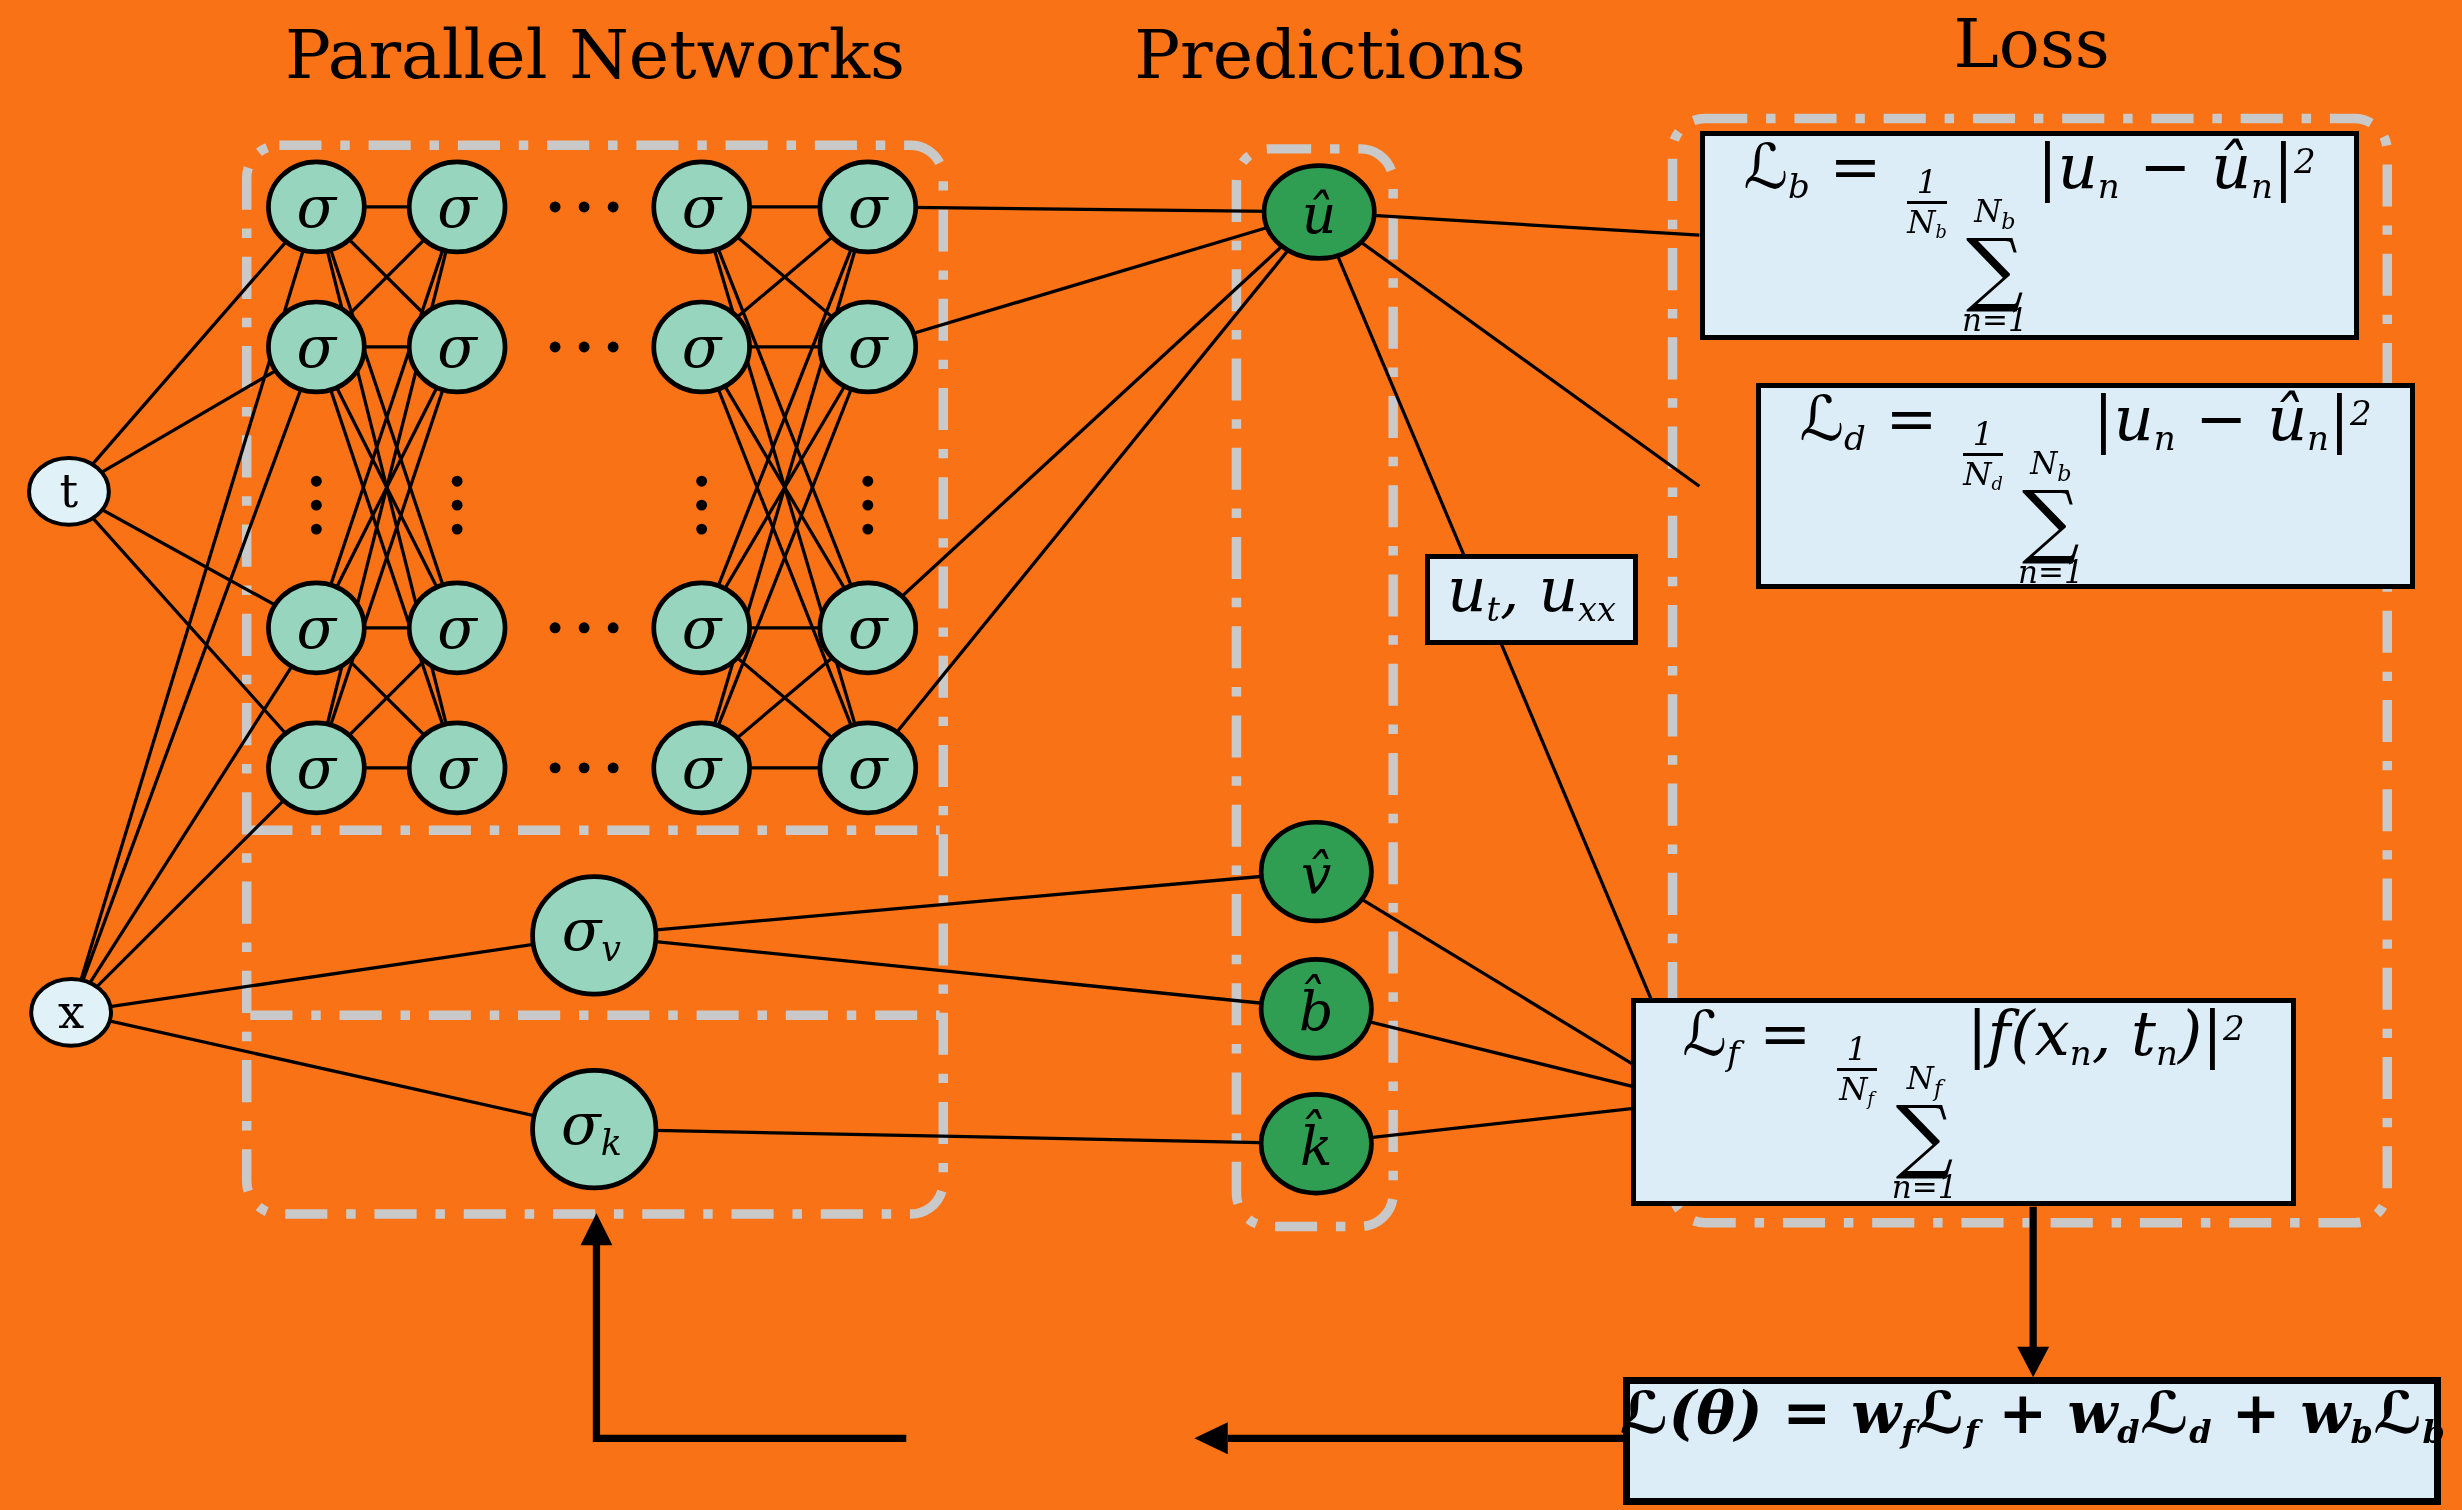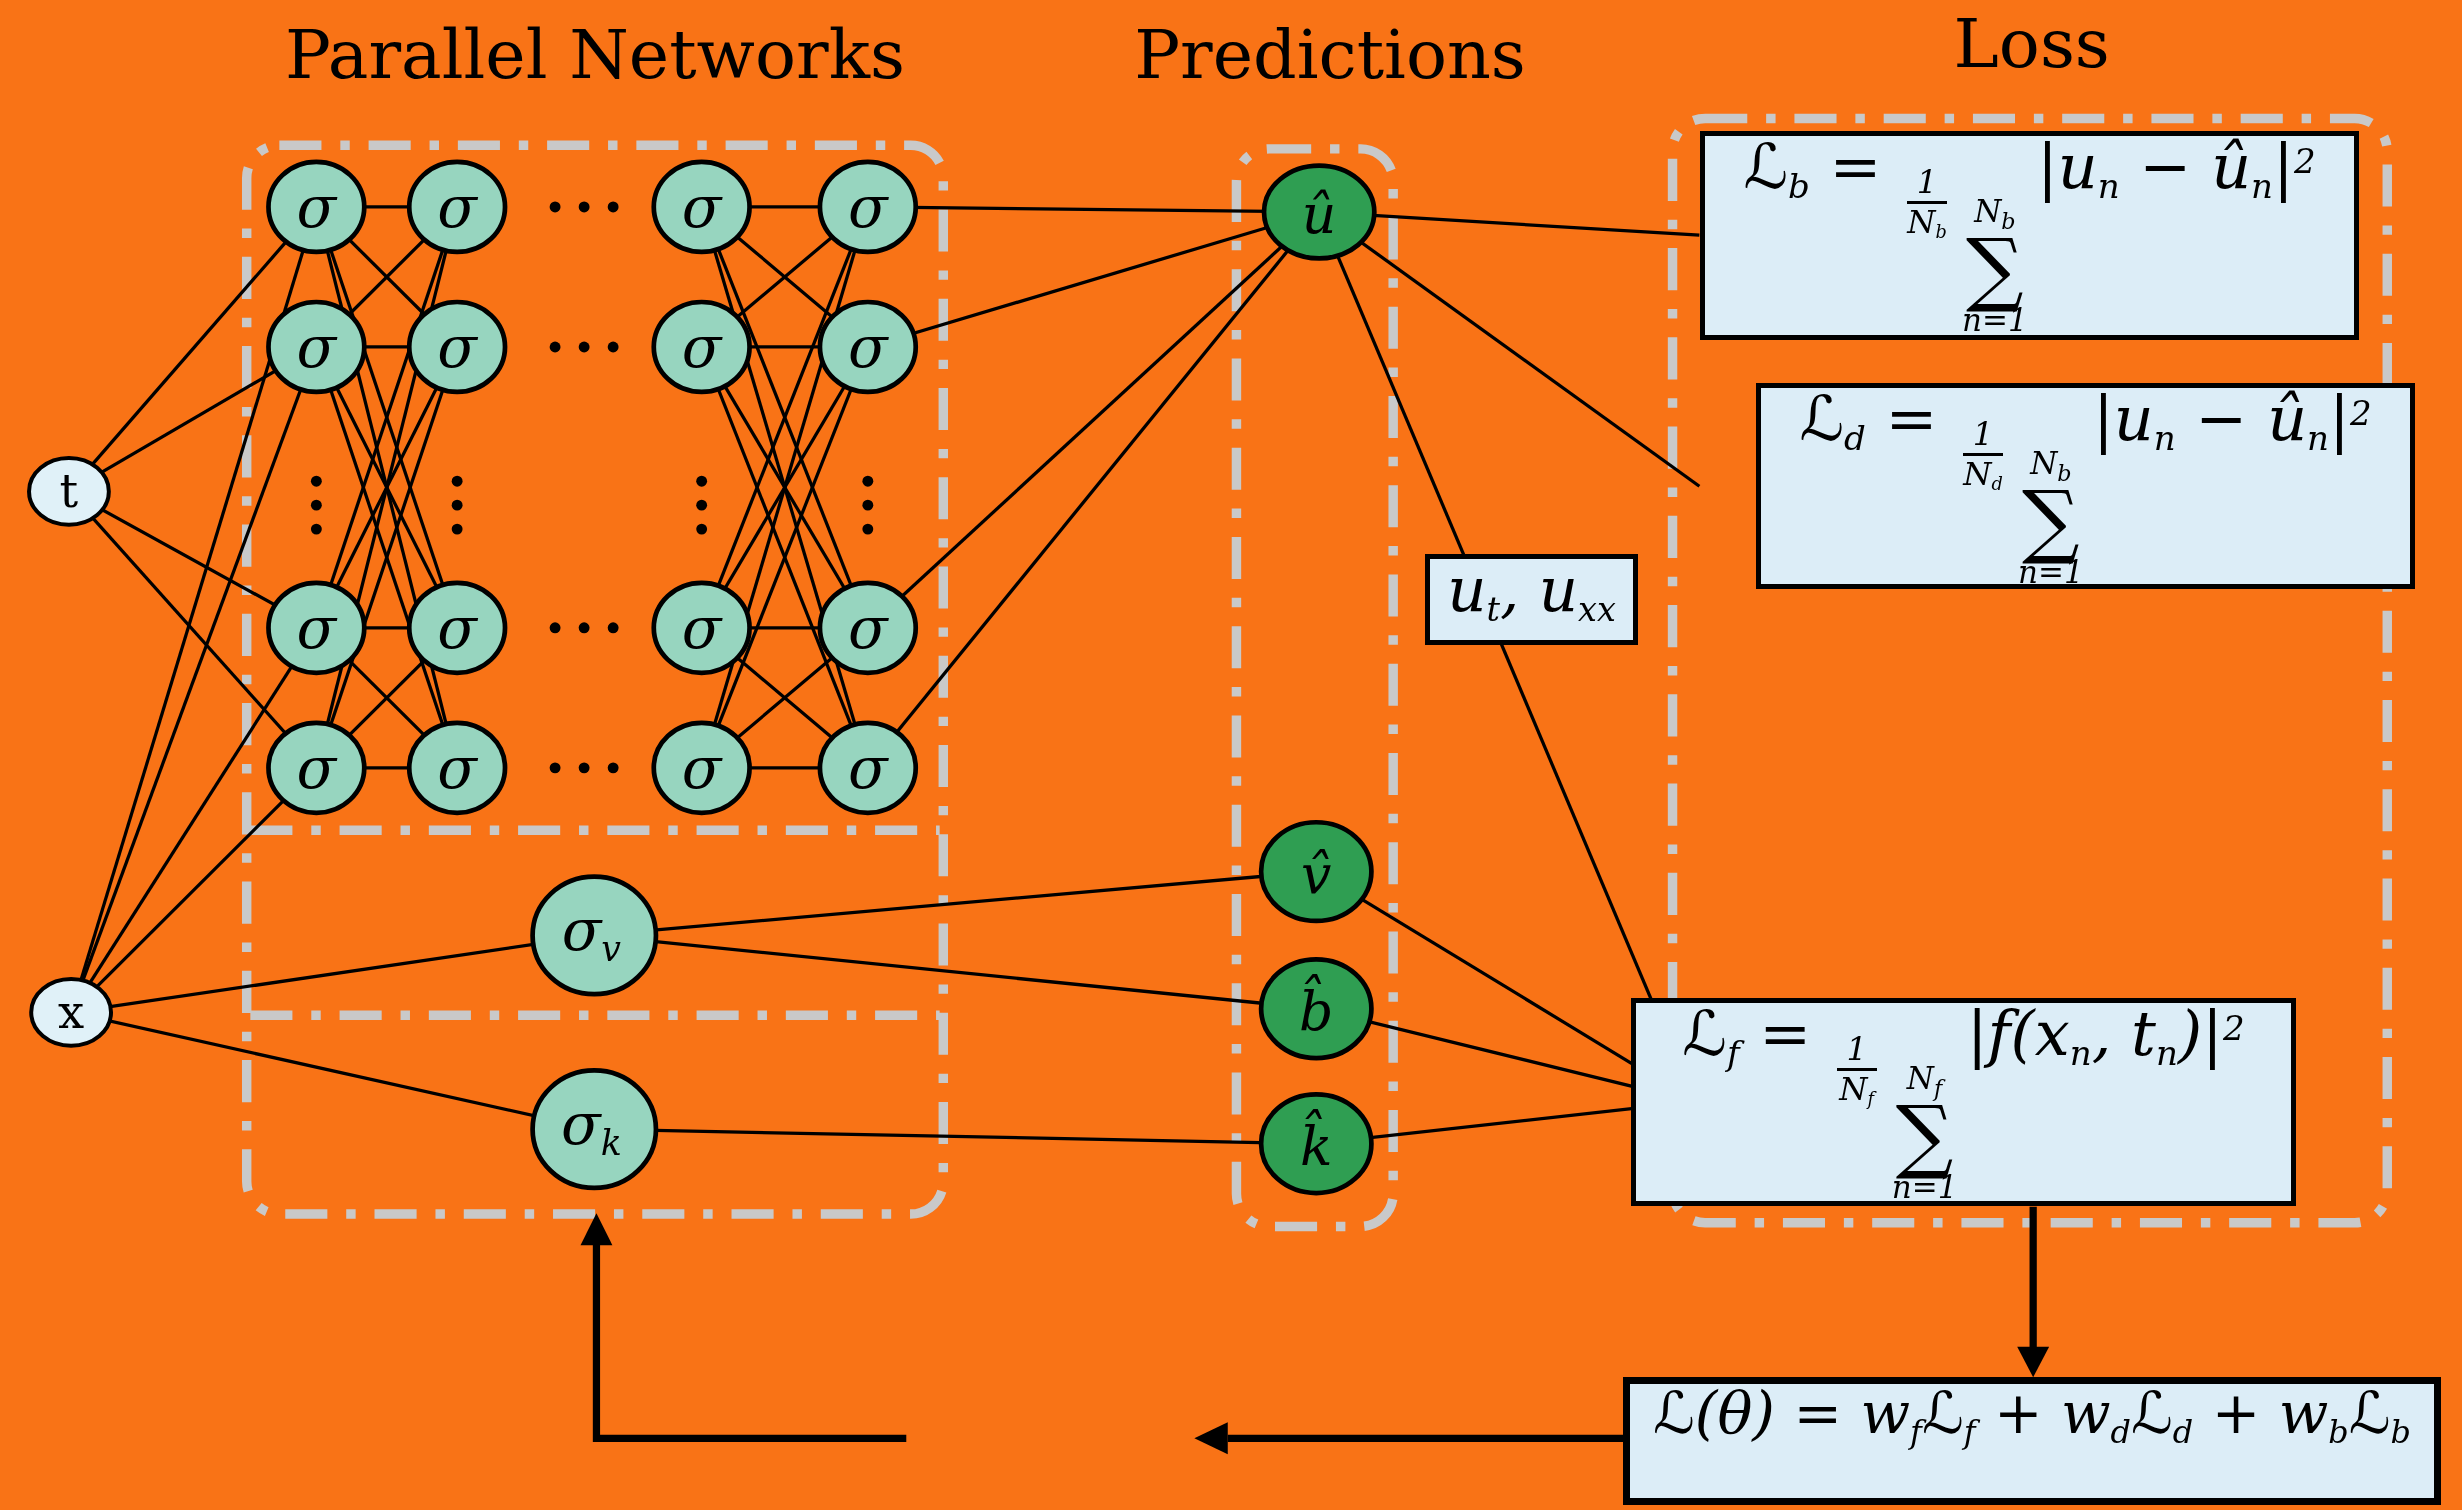--- a/index.html
+++ b/index.html
@@ -23,21 +23,21 @@
   .subts{font-size:48px;}
 
   .fbox{position:absolute;background:var(--box-fill,#dcedf7);border:5.8px solid #000;
         display:flex;align-items:flex-start;justify-content:center;box-sizing:border-box;}
   .fbox.b-total{border-width:7.3px;}
   .fbox.b-upd{border-width:6.5px;}
   .fx{font-family:"DejaVu Serif","DejaVu Sans","Liberation Serif",serif;font-style:italic;
       color:#000;white-space:nowrap;line-height:1;}
   .f-loss{font-size:62px;}
   .f-ut{font-size:61px;}
-  .f-total{font-size:58px;}
+  .f-total{font-size:58px;font-weight:bold;}
   .f-upd{font-size:52px;}
   .fx sub{font-size:.55em;font-style:italic;vertical-align:-0.3em;}
   .fx sup{font-size:.55em;vertical-align:.45em;}
   .fx .frac{display:inline-flex;flex-direction:column;align-items:center;vertical-align:-.15em;
             font-size:.52em;line-height:1.15;margin:0 .18em;text-align:center;}
   .fx .frac .num{border-bottom:3.6px solid #000;padding:0 .3em;}
   .fx .sum{display:inline-flex;flex-direction:column;align-items:center;vertical-align:-.55em;
            line-height:1;margin:0 .15em;}
   .fx .sum .lim{font-size:.5em;line-height:1.15;}
   .fx .sum .lim sub{font-size:.72em;}

